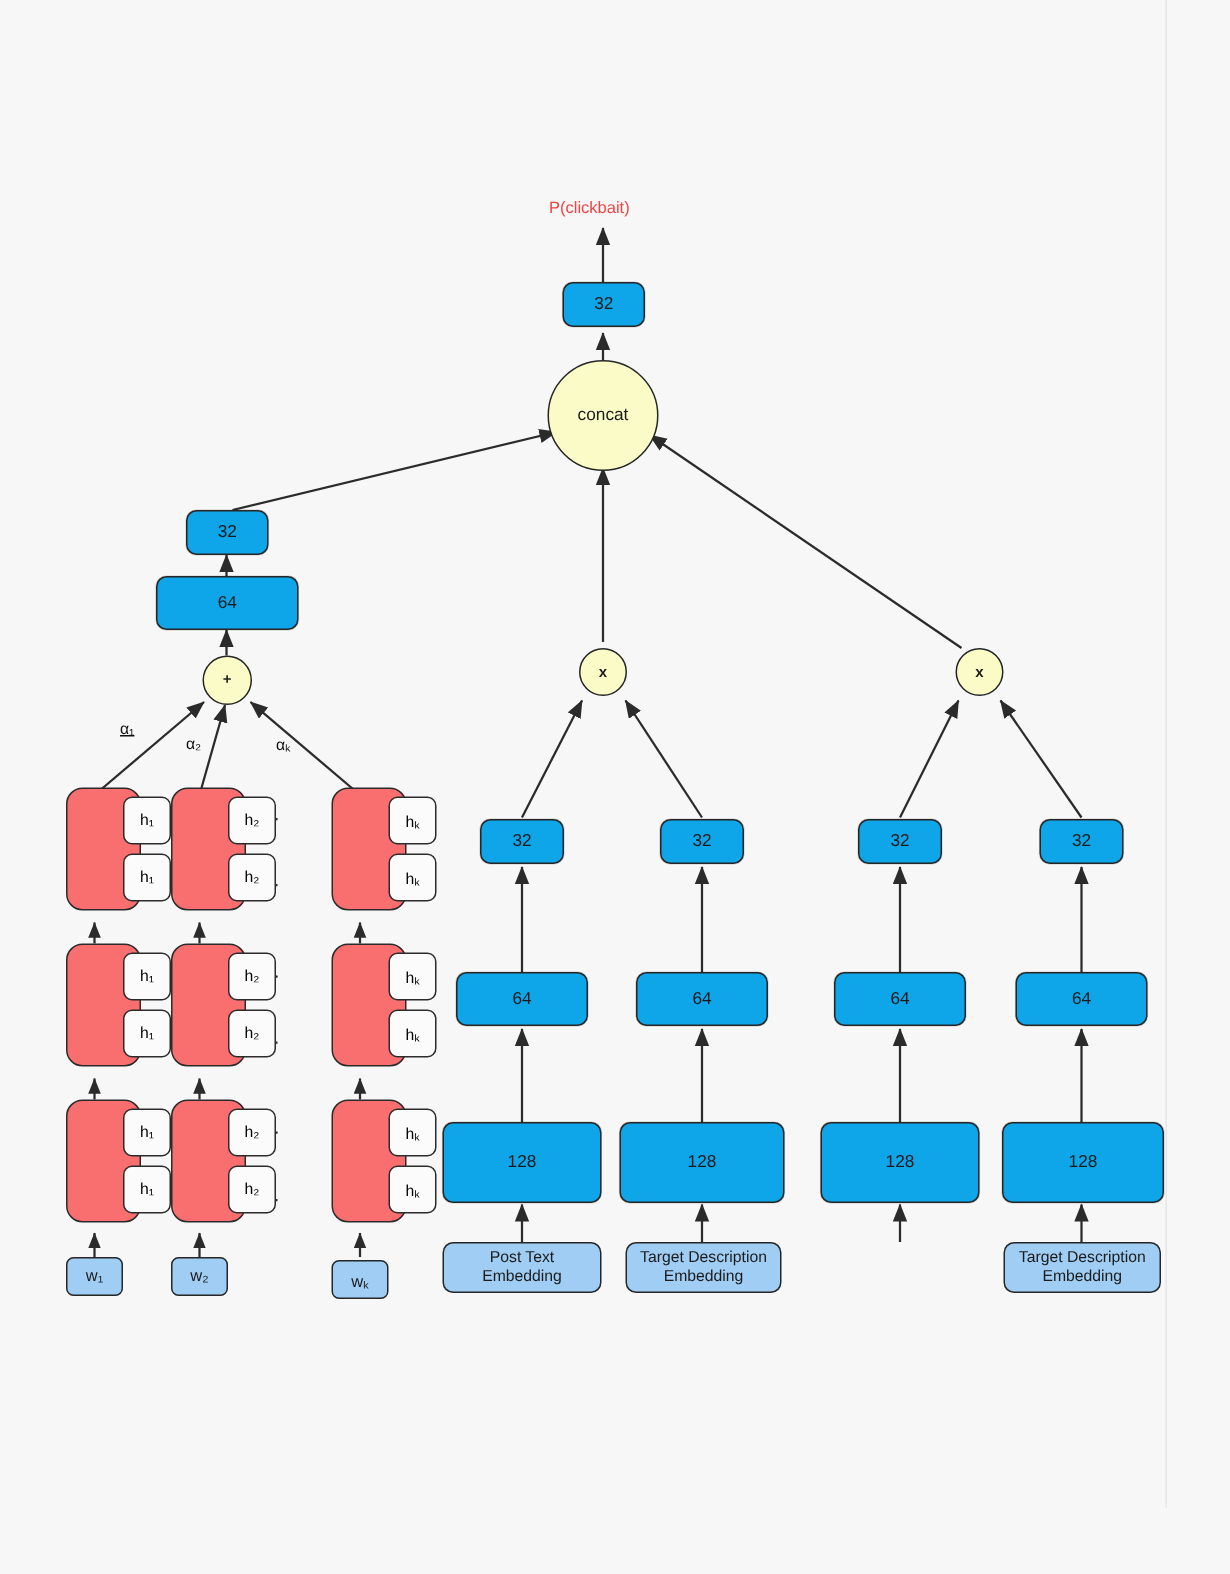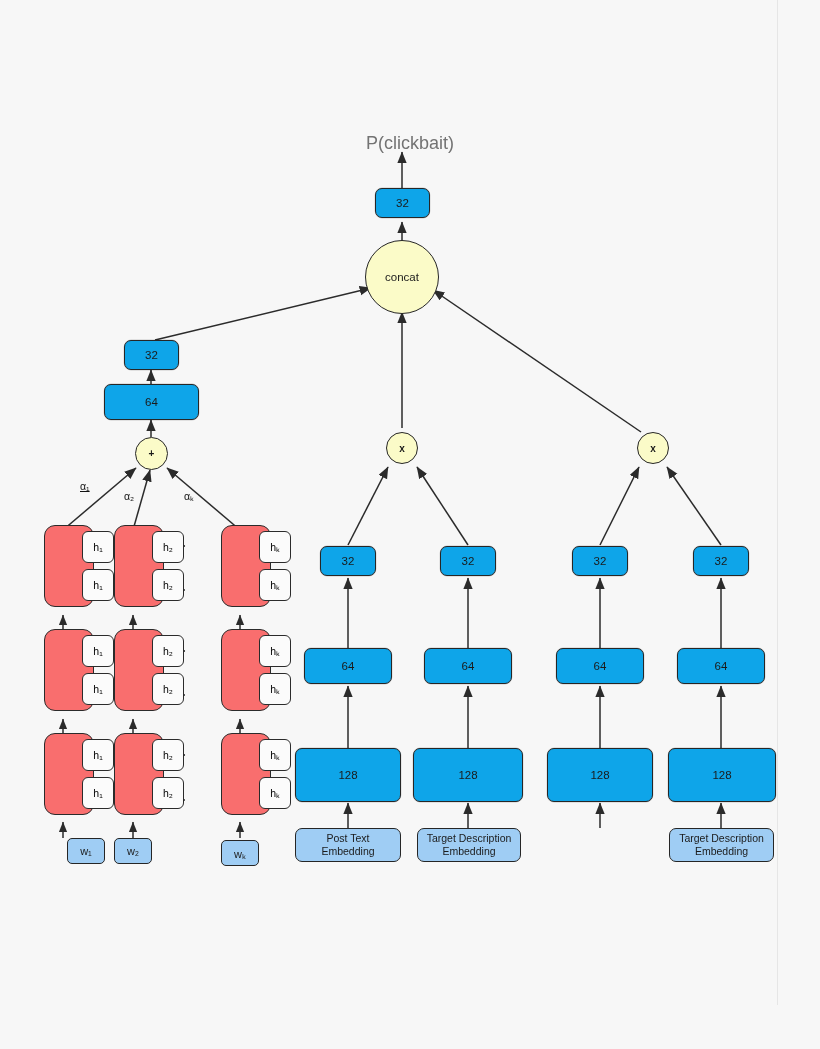--- a/index.html
+++ b/index.html
@@ -78,22 +78,22 @@
     display: flex;
     align-items: center;
     justify-content: center;
     font-size: 10.5px;
     margin-bottom: 6px;
     margin-left: 32px;
   }
   .cell:last-child { margin-bottom: 0; }
   .plain-label {
     position: absolute;
-    font-size: 18px;
-    color: #737373;
+    font-size: 11px;
+    color: #ef4444;
     white-space: nowrap;
     z-index: 3;
   }
   .alpha {
     position: absolute;
     font-size: 10.5px;
     color: #111;
     z-index: 4;
   }
   .edge-line {
@@ -242,21 +242,21 @@
   </div>
   <div class="lstm" style="position:absolute; left:221px; top:629px; width:38px;">
     <div class="cell">hₖ</div>
     <div class="cell">hₖ</div>
   </div>
   <div class="lstm" style="position:absolute; left:221px; top:733px; width:38px;">
     <div class="cell">hₖ</div>
     <div class="cell">hₖ</div>
   </div>
 
-  <div class="node word" style="left:44px; top:838px; width:38px; height:26px;margin-left:23px;">w₁</div>
+  <div class="node word" style="left:44px; top:838px; width:38px; height:26px;">w₁</div>
   <div class="node word" style="left:114px; top:838px; width:38px; height:26px;">w₂</div>
   <div class="node word" style="left:221px; top:840px; width:38px; height:26px;">wₖ</div>
 
   <div class="node op small" style="left:386px; top:432px; width:32px; height:32px;">x</div>
   <div class="node op small" style="left:637px; top:432px; width:32px; height:32px;">x</div>
 
   <div class="node dense" style="left:320px; top:546px; width:56px; height:30px;">32</div>
   <div class="node dense" style="left:304px; top:648px; width:88px; height:36px;">64</div>
   <div class="node dense" style="left:295px; top:748px; width:106px; height:54px;">128</div>
   <div class="node embed" style="left:295px; top:828px; width:106px; height:34px;">Post Text Embedding</div>

